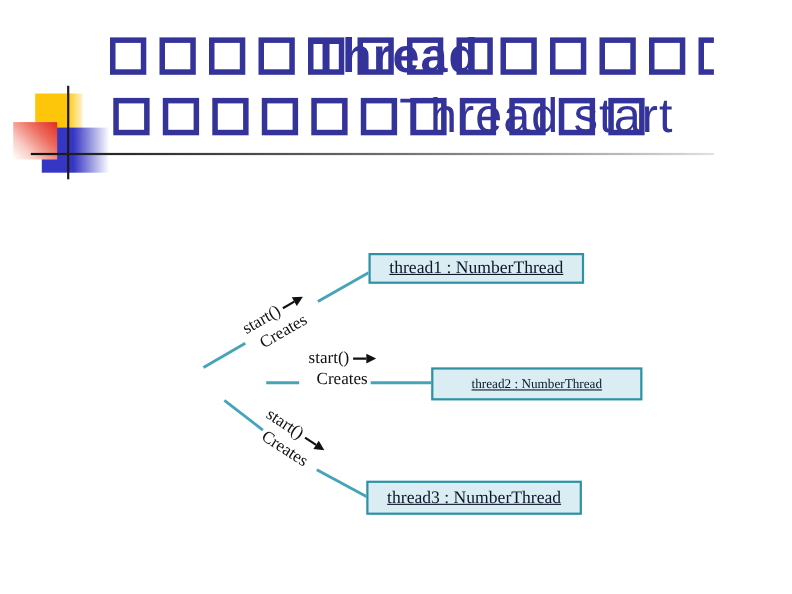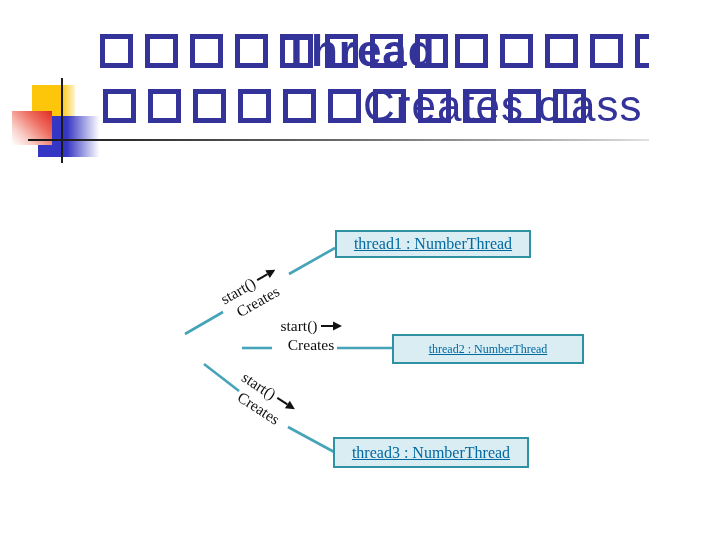--- a/index.html
+++ b/index.html
@@ -27,21 +27,21 @@
     border:5px solid #333399; margin-right:12px; background:transparent; }
   .tofu-group-2 { margin-left:-5px; font-size:0; }
   .title-overlay { position:absolute; top:0; height:34px; display:flex; align-items:center;
     color:#333399; font-family:"Liberation Sans", sans-serif; font-size:44px; letter-spacing:1px; }
   .overlay-1 { left:183px; font-weight:bold; }
   .overlay-2 { left:260px; font-weight:normal; }
 
   
   .connector-svg { position:absolute; left:0; top:0; width:720px; height:540px; }
   .node { position:absolute; box-sizing:border-box; background:#d9edf3; border:2px solid #2e91a4;
-    display:flex; align-items:center; justify-content:center; color:#0369a1; }
+    display:flex; align-items:center; justify-content:center; color:#0f172a; }
   .node span { text-decoration:underline; }
   .node-numbers { left:127px; top:334px; width:115px; height:30px; font-size:15px; }
   .node-thread1 { left:335px; top:230px; width:196px; height:28px; font-size:16px; }
   .node-thread2 { left:392px; top:334px; width:192px; height:30px; font-size:12px; }
   .node-thread3 { left:333px; top:437px; width:196px; height:31px; font-size:16px;text-align:right; }
 
   .edge-label { position:absolute; width:92px; text-align:center; color:#101010;
     font-size:15.5px; line-height:19px; }
   .edge-label .row { display:flex; align-items:center; justify-content:center; gap:2px; }
   .edge-label-top    { left:207px; top:274px; transform:rotate(-30deg); }
@@ -60,21 +60,21 @@
   <div class="deco-vline"></div>
   <div class="deco-hrule"></div>
 
   <div>
     <div class="title-line title-line-1">
       <span><span class="tofu"></span><span class="tofu"></span><span class="tofu"></span><span class="tofu"></span><span class="tofu"></span><span class="tofu"></span><span class="tofu"></span><span class="tofu"></span></span><span class="tofu-group-2"><span class="tofu"></span><span class="tofu"></span><span class="tofu"></span><span class="tofu"></span><span class="tofu"></span><span class="tofu"></span></span>
       <span class="title-overlay overlay-1">Thread</span>
     </div>
     <div class="title-line title-line-2">
       <span><span class="tofu"></span><span class="tofu"></span><span class="tofu"></span><span class="tofu"></span><span class="tofu"></span><span class="tofu"></span><span class="tofu"></span><span class="tofu"></span><span class="tofu"></span><span class="tofu"></span><span class="tofu"></span></span>
-      <span class="title-overlay overlay-2">Creates class</span>
+      <span class="title-overlay overlay-2">Thread start</span>
     </div>
   </div>
 
   <svg class="connector-svg" viewBox="0 0 720 540" xmlns="http://www.w3.org/2000/svg">
     <g stroke="#46a4b8" stroke-width="2.6" fill="none">
 
       <line x1="185" y1="334" x2="223" y2="312"></line>
       <line x1="289" y1="274" x2="335" y2="248"></line>
 
       <line x1="242" y1="348" x2="272" y2="348"></line>

